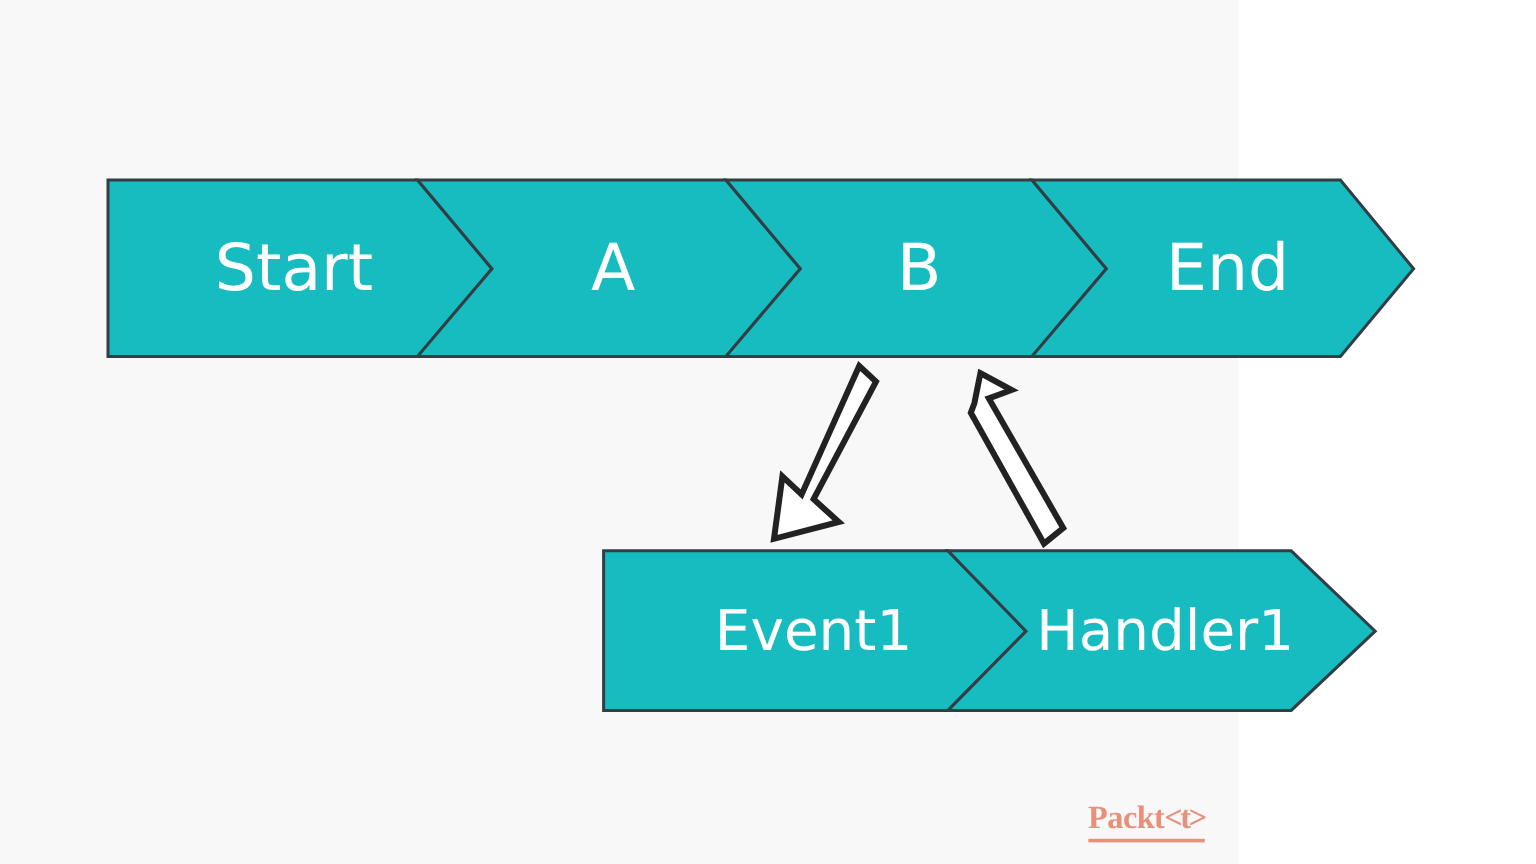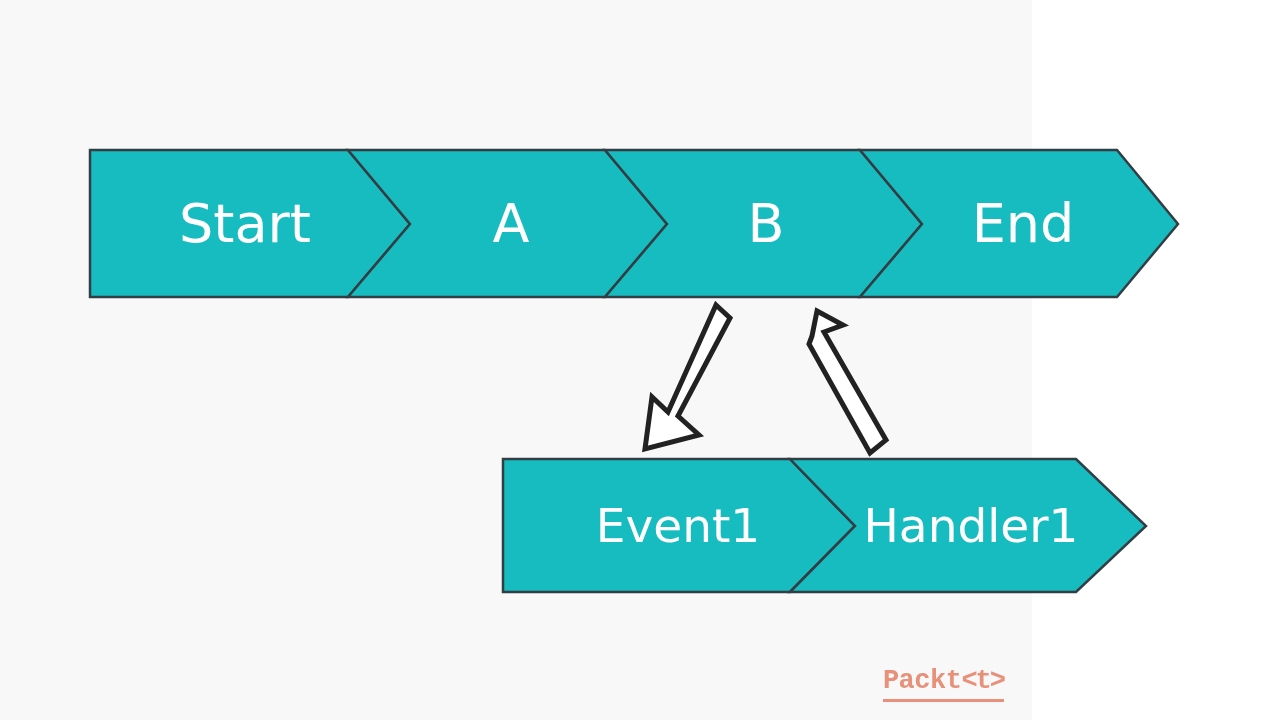--- a/index.html
+++ b/index.html
@@ -39,21 +39,21 @@
     font-family: "DejaVu Sans", sans-serif;
     font-size: 47px;
     fill: #ffffff;
     text-anchor: middle;
     dominant-baseline: middle;
   }
   .brand-logo {
     position: absolute;
     right: 28px;
     bottom: 18px;
-    font-family: Liberation Mono, monospace;
+    font-family: Liberation Serif, serif;
     font-size: 27px;
     font-weight: bold;
     color: #e8907a;
     letter-spacing: -0.5px;
     line-height: 1;
     padding-bottom: 4px;
     border-bottom: 3px solid #e8907a;
     white-space: nowrap;
   }
   .brand-logo .mark {

